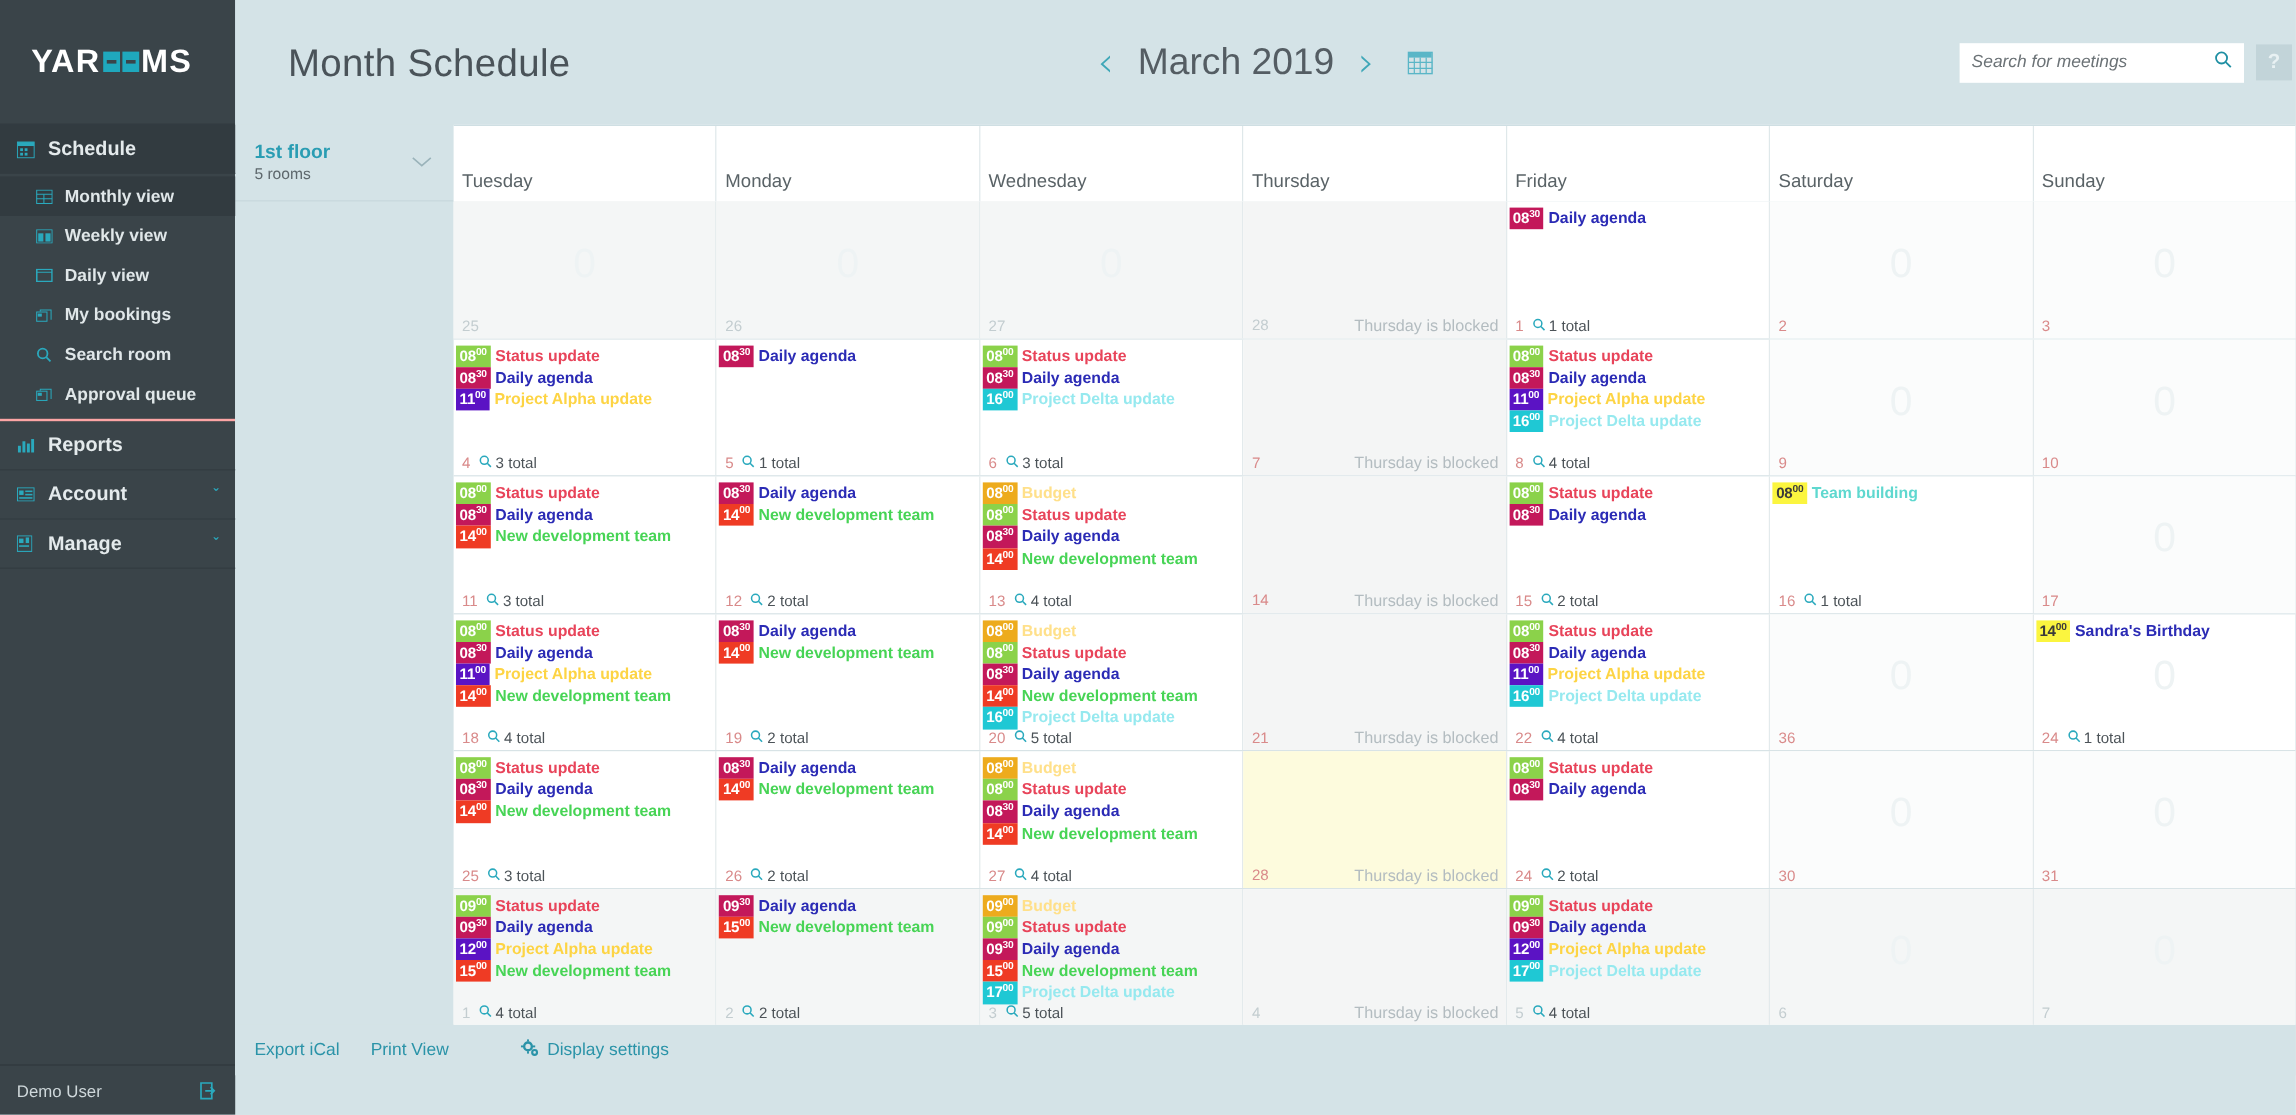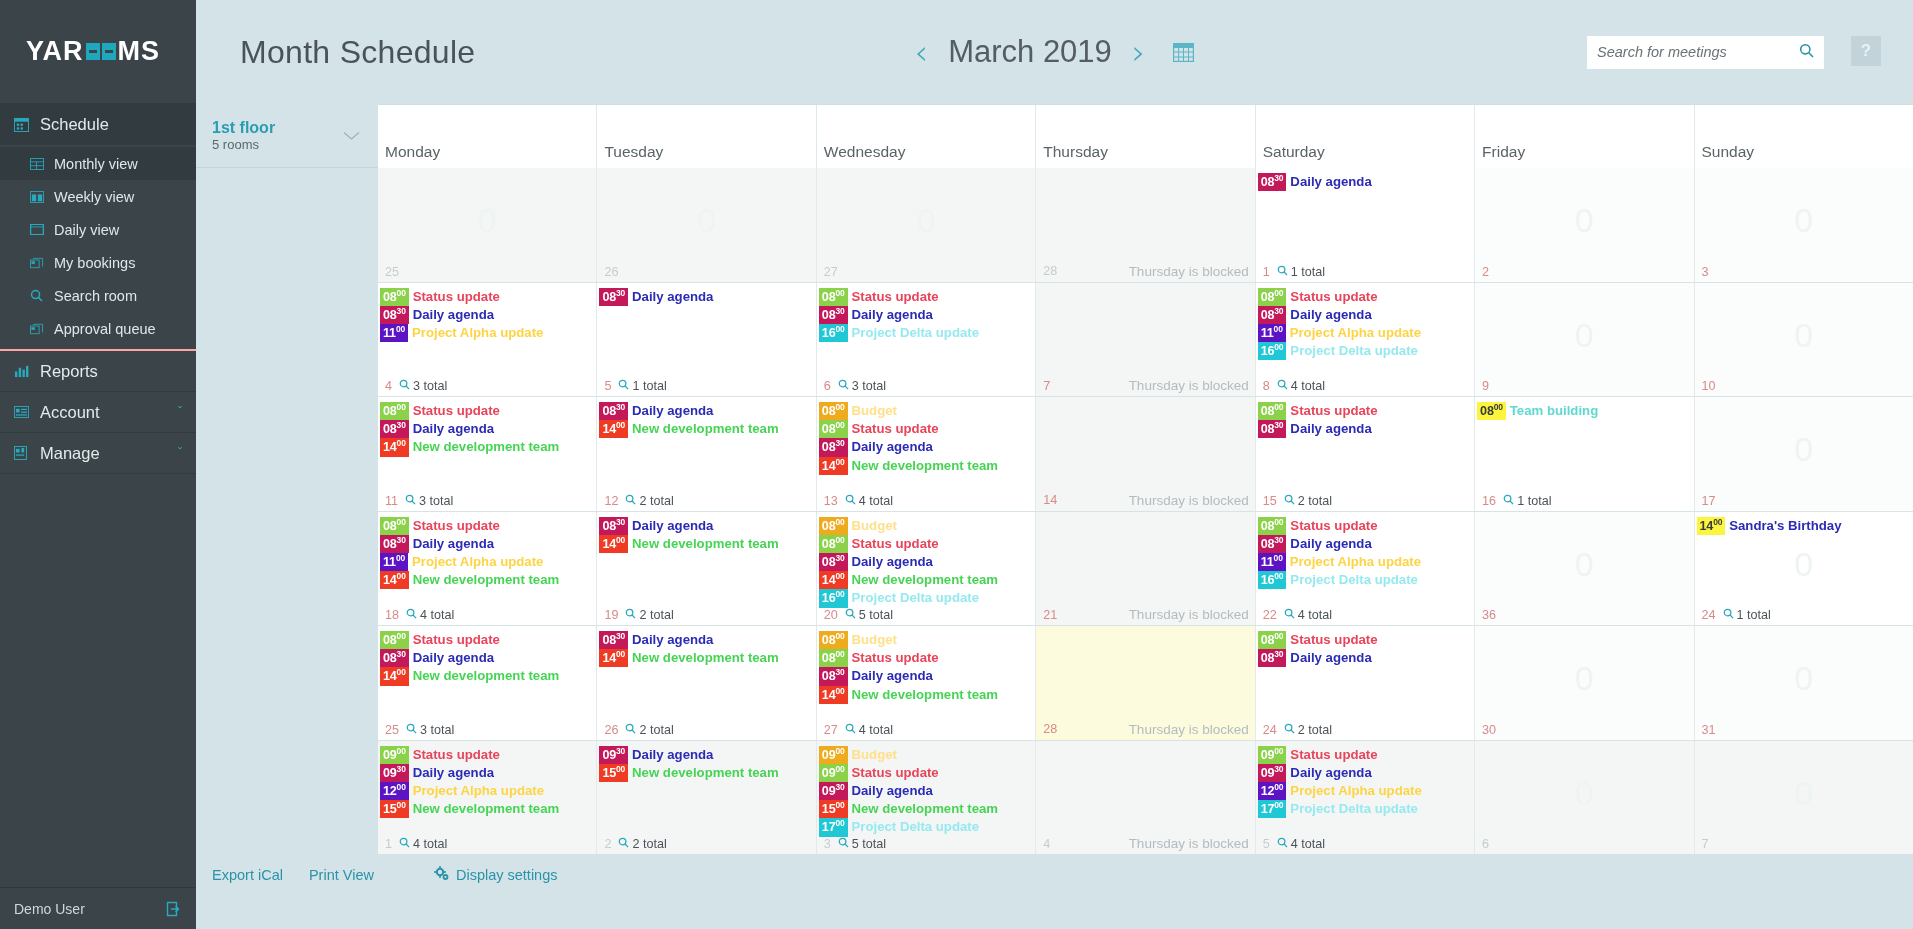--- a/index.html
+++ b/index.html
@@ -18,21 +18,21 @@
   }
   .logo-wrap {
     height: 104px; display: flex; align-items: center; padding-left: 26px;
     border-bottom: 1px solid #323b40;
   }
   .logo { font-size: 27px; font-weight: bold; color: #ffffff; letter-spacing: 1px;
           display: flex; align-items: center; }
   .logo .lg-mark { display: inline-flex; gap: 2px; margin: 0 2px; }
   .lg-box { width: 14px; height: 17px; background: #1fa8bd; position: relative; }
   .lg-box::after { content: ""; position: absolute; left: 3px; top: 7px; width: 8px; height: 3px; background: #3a4449; }
-  .nav-top { flex: 1 1 auto; }
+  .nav-top { flex: 1 1 auto; font-weight: bold; }
   .nav-item {
     display: flex; align-items: center; height: 41px; padding-left: 14px;
     color: #e4eaec; font-size: 16.5px; cursor: pointer;
     border-bottom: 1px solid #333c41; position: relative;
   }
   .nav-item .ico { width: 26px; flex: 0 0 26px; display: flex; align-items: center; color: #2aa9bd; }
   .nav-item.sub { padding-left: 30px; font-size: 14.5px; border-bottom: none; height: 33px; color: #e0e7e9; }
   .nav-item.sub .ico { width: 24px; flex: 0 0 24px; }
   .nav-item.active { background: #323b40; }
   .nav-item .chev { margin-left: auto; margin-right: 14px; color: #2aa9bd; font-size: 12px; }
@@ -45,21 +45,21 @@
 
   
   .main { flex: 1 1 auto; height: 896px; display: flex; flex-direction: column; background: #d4e3e7; }
   .topbar { height: 104px; flex: 0 0 104px; display: flex; align-items: center; position: relative; }
   .page-title { font-size: 32px; color: #4a5359; font-weight: 300; margin-left: 44px; letter-spacing: .3px;}
   .month-nav { position: absolute; left: 0; right: 0; display: flex; align-items: center; justify-content: center; gap: 20px; pointer-events: none; }
   .month-nav > * { pointer-events: auto; }
   .arrow { color: #3fa7b8; font-size: 34px; font-weight: 300; cursor: pointer; line-height: 1; font-family: "DejaVu Sans", sans-serif;}
   .month-label { font-size: 31px; color: #545d63; font-weight: 300; }
   .grid-ico { margin-left: 8px; cursor: pointer; display: flex; }
-  .search-wrap { margin-left: auto; margin-right: 32px; display: flex; align-items: flex-start; gap: 27px; }
+  .search-wrap { margin-left: auto; margin-right: 3px; display: flex; align-items: center; gap: 10px; }
   .search-box {
     width: 237px; height: 33px; background: #fff; border: none; display: flex; align-items: center;
     padding: 0 10px;
   }
   .search-box input {
     border: none; outline: none; flex: 1 1 auto; font-size: 14.5px; font-style: italic;
     color: #555; font-family: "Liberation Sans", sans-serif; background: transparent;
   }
   .search-box input::placeholder { color: #6b7276; font-style: italic; }
   .help-btn {
@@ -318,26 +318,26 @@
             <div class="floor-name">1st floor</div>
             <div class="floor-sub">5 rooms</div>
           </div>
           <span class="floor-chev">
             <svg width="17" height="10" viewBox="0 0 17 10">
                 <path d="M1 1.5 8.5 8 16 1.5" fill="none" stroke="#9ab3ba" stroke-width="1.3"></path>
               </svg>
           </span>
         </div>
         <div class="dow-row">
+          <div class="dow">Tuesday</div>
           <div class="dow">Monday</div>
-          <div class="dow">Tuesday</div>
           <div class="dow">Wednesday</div>
           <div class="dow">Thursday</div>
+          <div class="dow">Friday</div>
           <div class="dow">Saturday</div>
-          <div class="dow">Friday</div>
           <div class="dow">Sunday</div>
         </div>
       </div>
 
       <div class="cal-body">
         <div class="cal-left"></div>
         <div class="weeks" id="weeks">
             <div class="week">
               <div class="day other">
                 <div class="ghost-zero">0</div>

